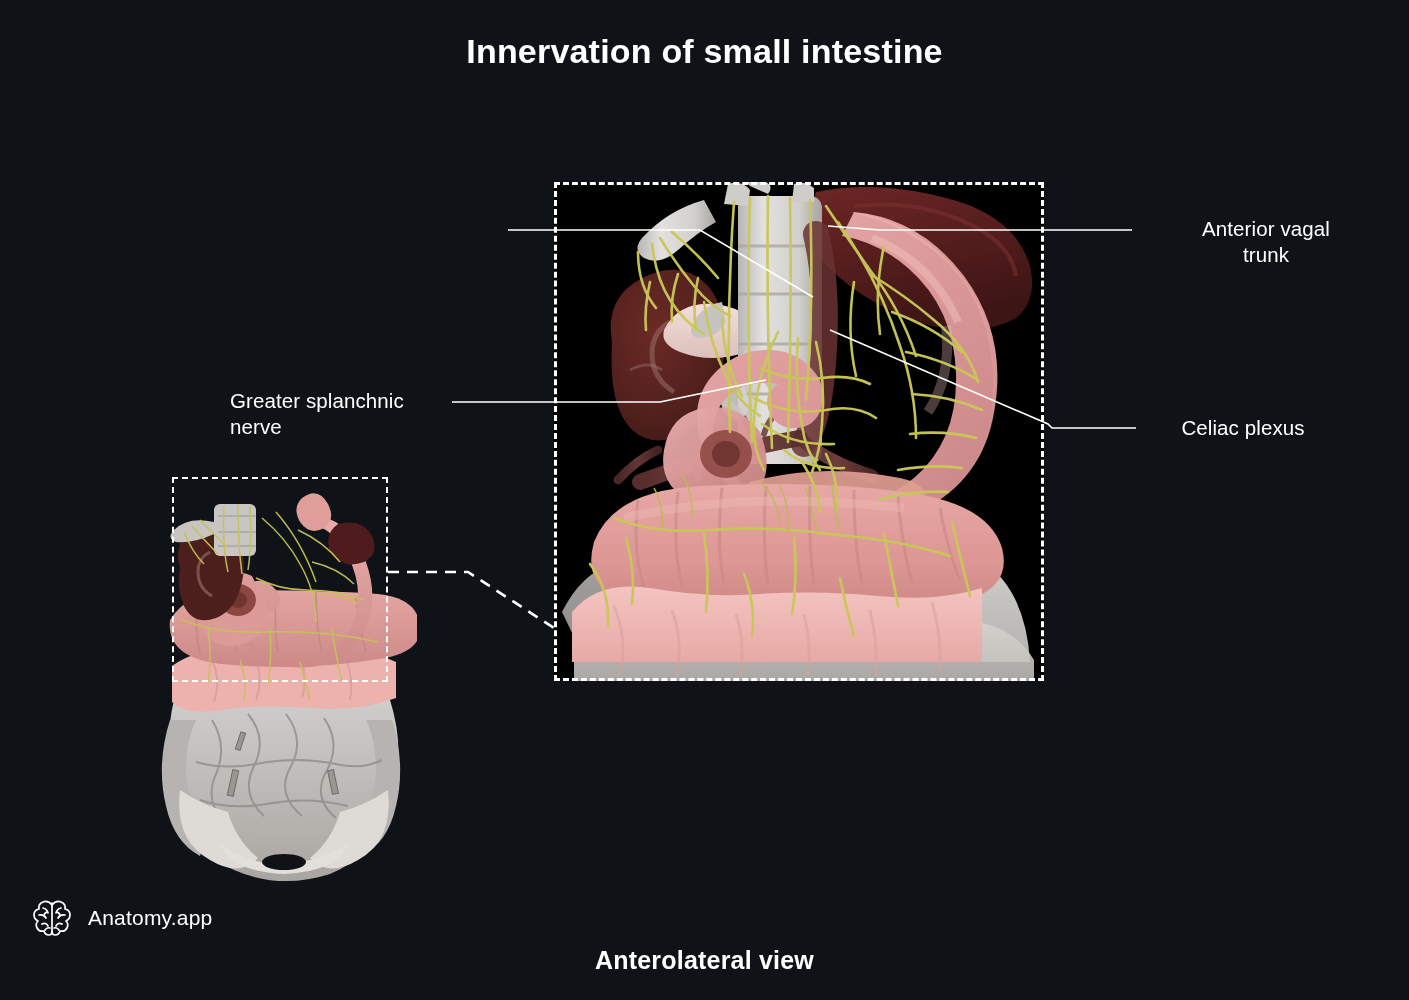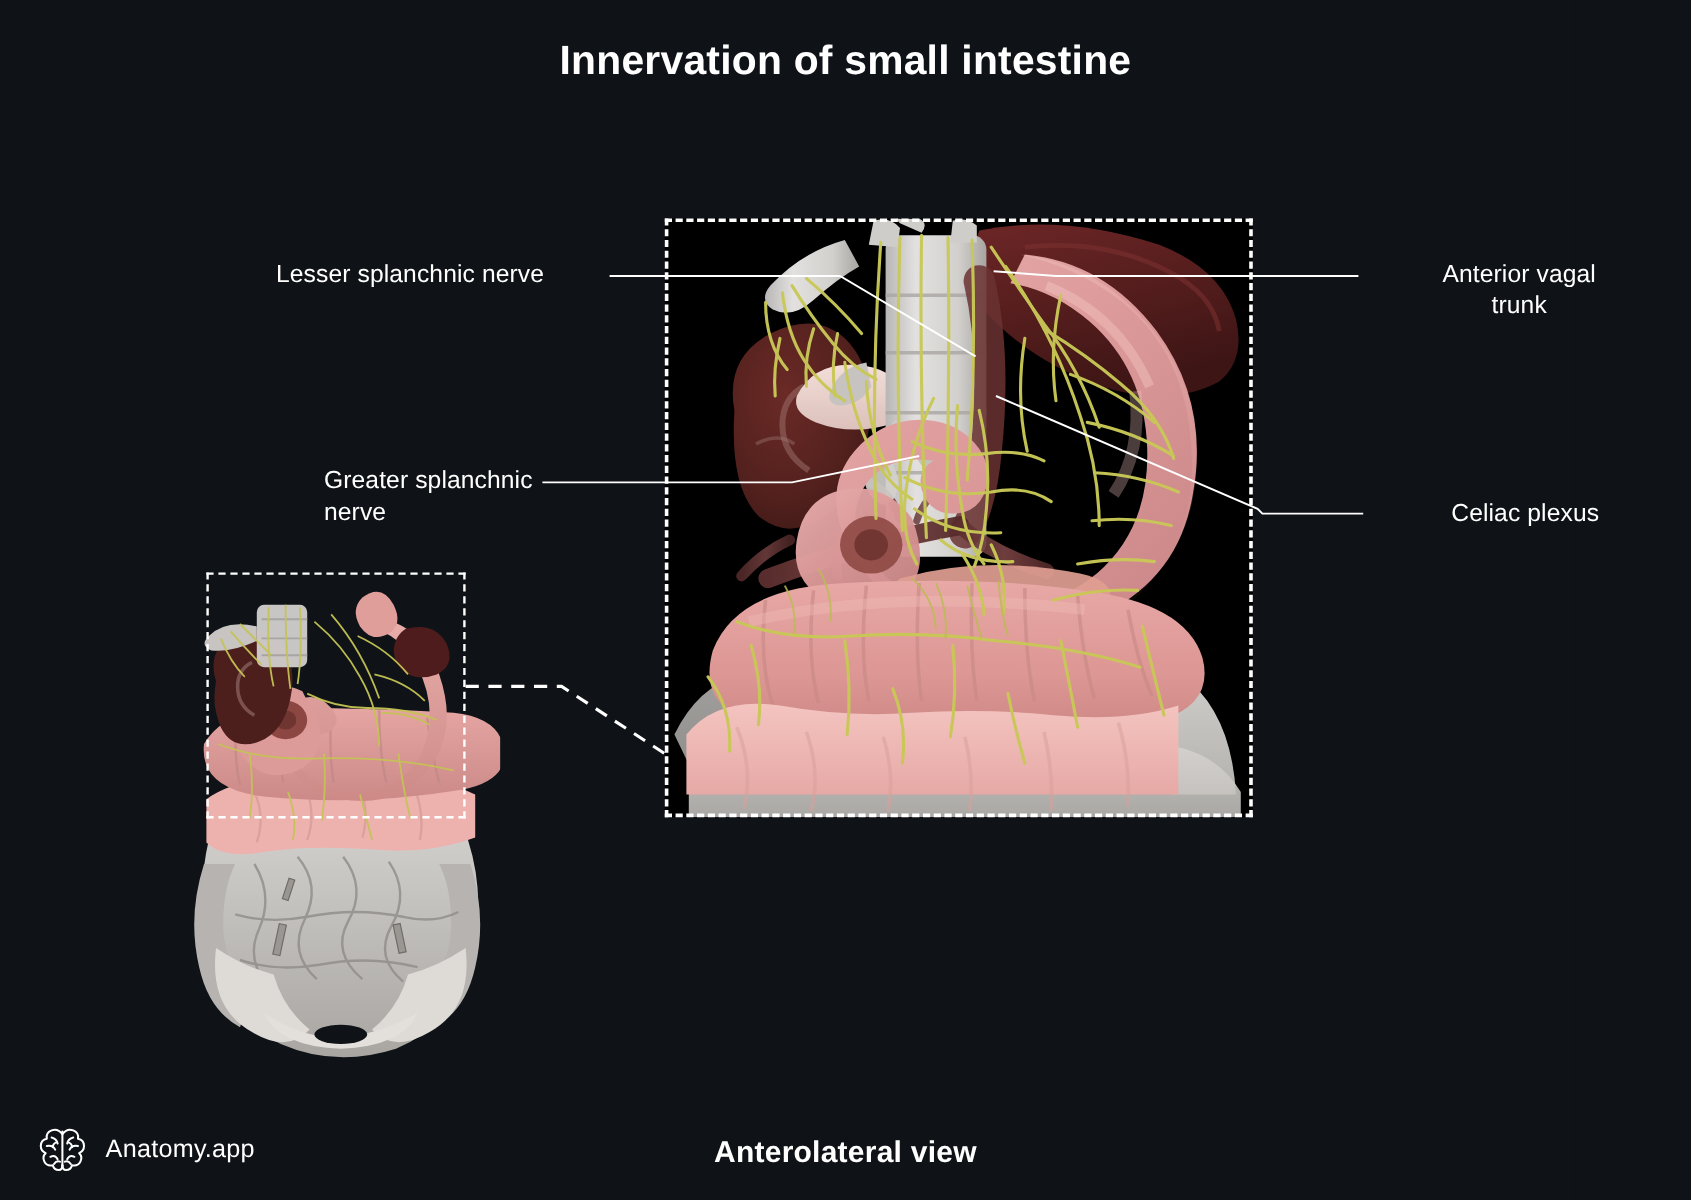--- a/index.html
+++ b/index.html
@@ -25,23 +25,23 @@
     color: #ffffff;
     font-size: 20.5px;
     line-height: 26px;
     letter-spacing: 0.1px;
     white-space: pre-line;
   }
   .label-left  { text-align: left; }
   .label-right { text-align: center; }
 
   #label-lesser-splanchnic  { left: 230px; top: 216px; width: 290px; }
-  #label-greater-splanchnic { left: 230px; top: 388px; width: 240px; margin-left: 40px; }
+  #label-greater-splanchnic { left: 230px; top: 388px; width: 240px; }
   #label-anterior-vagal     { left: 1141px; top: 216px; width: 250px; }
-  #label-celiac-plexus      { left: 1146px; top: 415px; width: 250px; }
+  #label-celiac-plexus      { left: 1118px; top: 415px; width: 250px; }
 
   
   #overlay { position: absolute; left: 0; top: 0; width: 1409px; height: 1000px; pointer-events: none; }
 
   
   #main-panel {
     position: absolute; left: 554px; top: 182px;
     width: 490px; height: 499px;
     background: #000000;
     overflow: hidden;
@@ -61,21 +61,21 @@
   }
   #thumb-box {
     position: absolute; left: 172px; top: 477px;
     width: 216px; height: 205px;
     border: 2.5px dashed #ffffff;
     pointer-events: none;
   }
 
   
   #footer-logo {
-    position: absolute; left: 30px; top: 936px;
+    position: absolute; left: 30px; top: 896px;
     display: flex; align-items: center; gap: 14px;
   }
   #footer-logo .logo-text { color: #ffffff; font-size: 21px; letter-spacing: 0.2px; }
   #view-caption {
     position: absolute; left: 0; top: 946px; width: 1409px;
     text-align: center;
     color: #ffffff; font-size: 25px; font-weight: bold; letter-spacing: 0.2px;
   }
 </style>
 </head>
@@ -395,21 +395,20 @@
 
     <polyline points="452,402 660,402 766,380" fill="none" stroke="#ffffff" stroke-width="1.6"></polyline>
 
     <polyline points="1132,230 880,230 828,226" fill="none" stroke="#ffffff" stroke-width="1.6"></polyline>
 
     <polyline points="1136,428 1052,428 1048,424 830,330" fill="none" stroke="#ffffff" stroke-width="1.6"></polyline>
 
     <polyline points="388,572 468,572 554,628" fill="none" stroke="#ffffff" stroke-width="2.6" stroke-dasharray="11 8"></polyline>
   </svg>
 
-  <div class="label label-left" id="label-lesser-splanchnic">Lesser splanchnic nerve</div>
   <div class="label label-left" id="label-greater-splanchnic">Greater splanchnic
 nerve</div>
   <div class="label label-right" id="label-anterior-vagal">Anterior vagal
 trunk</div>
   <div class="label label-right" id="label-celiac-plexus">Celiac plexus</div>
 
   <div id="footer-logo">
     <svg width="44" height="44" viewBox="0 0 44 44">
       <g fill="none" stroke="#ffffff" stroke-width="1.7" stroke-linejoin="round" stroke-linecap="round">
         <path d="M22 7 v30"></path>

